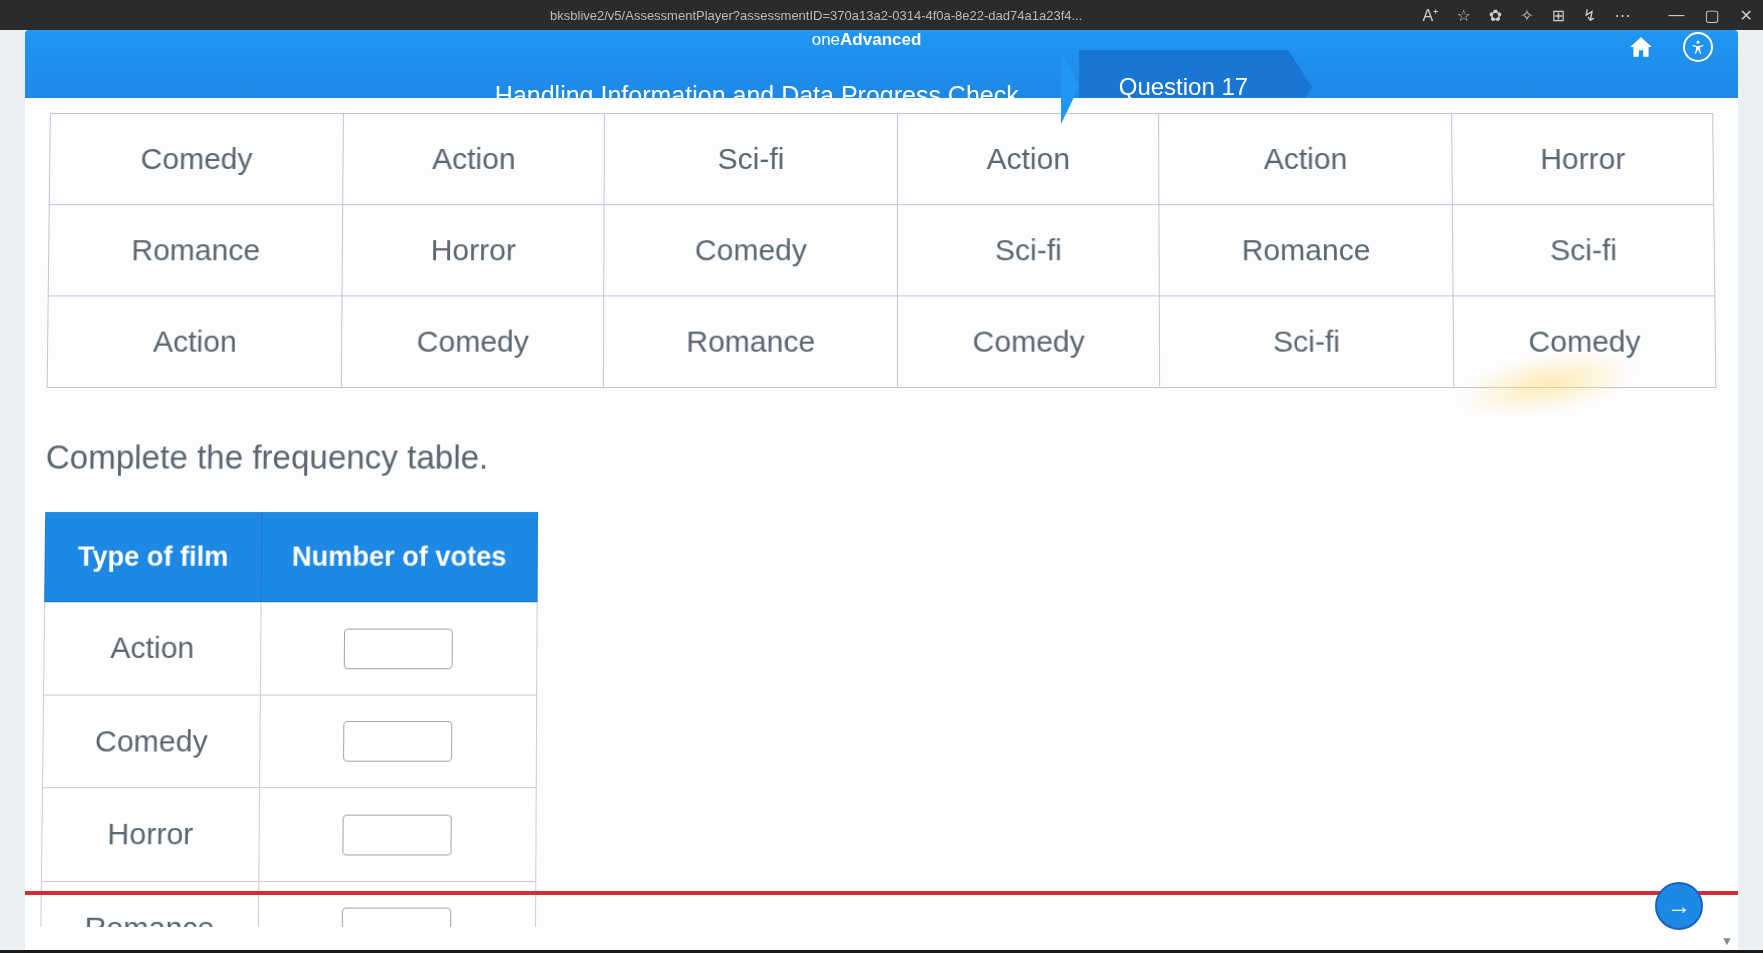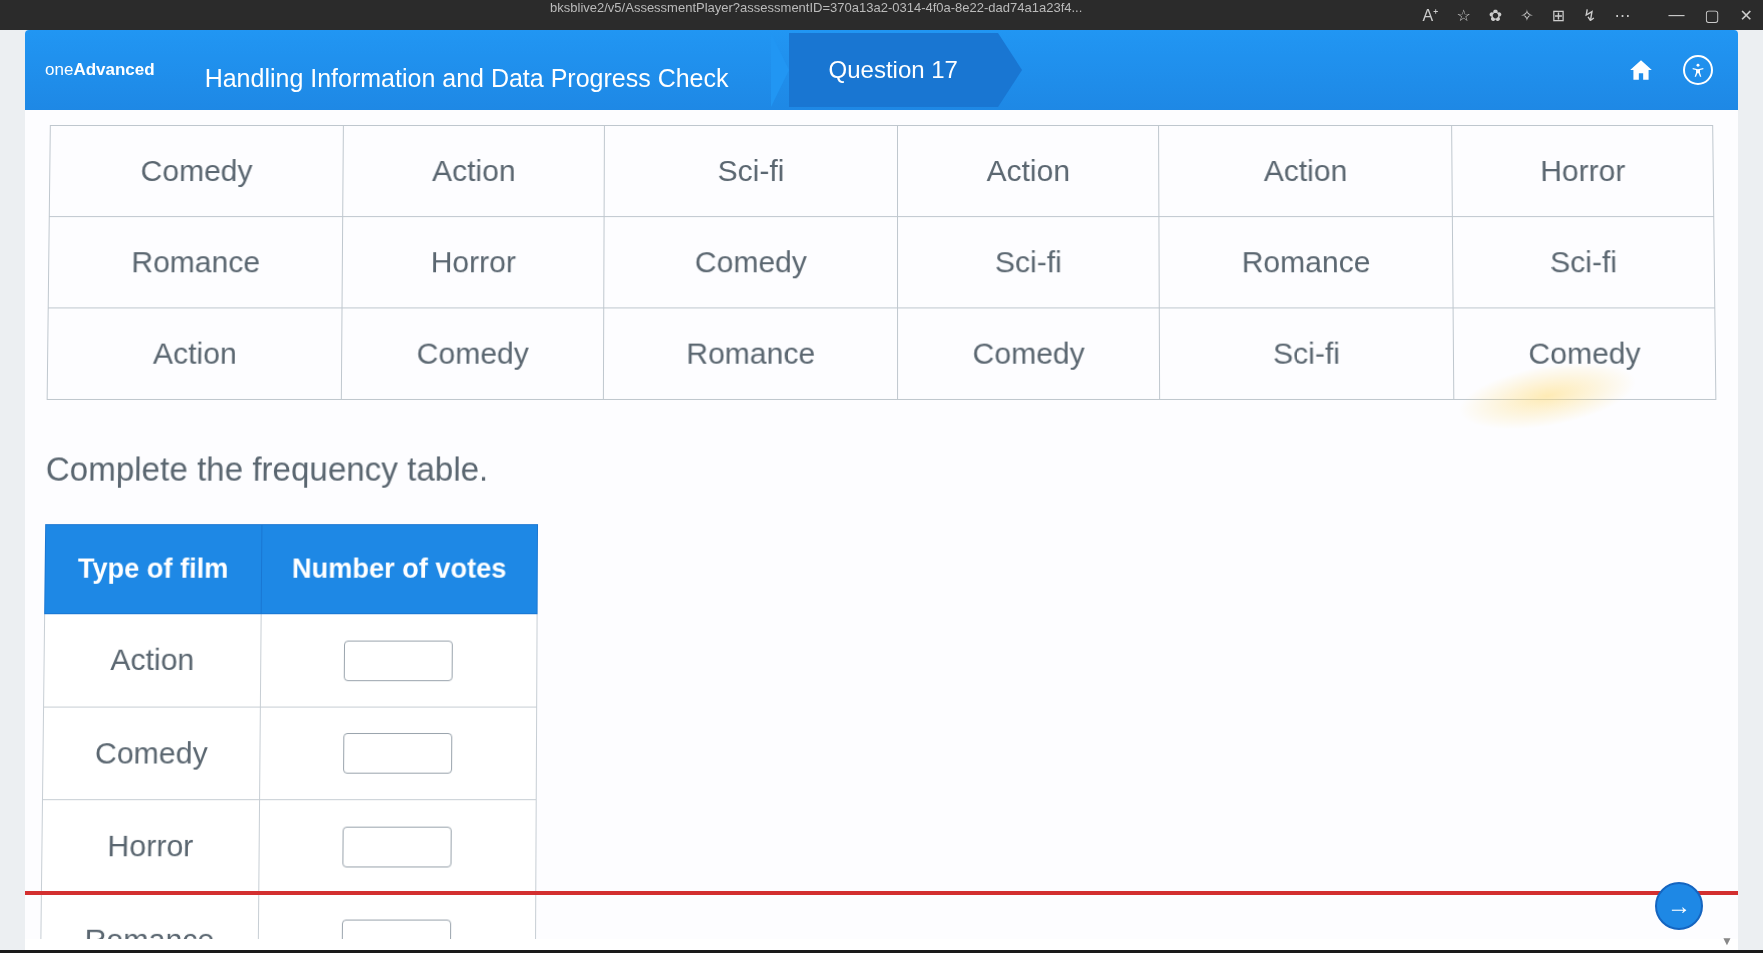--- a/index.html
+++ b/index.html
@@ -7,20 +7,21 @@
     font-family: Arial, Helvetica, sans-serif;
     background: #1a1a1a;
     overflow: hidden;
     width: 1763px;
     height: 953px;
   }
   .browser-chrome {
     background: #2b2b2b;
     height: 30px;
     display: flex;
+    align-items: center;
     padding: 0 10px;
     color: #ccc;
     font-size: 13px;
     justify-content: space-between;
   }
   .url-section {
     flex: 1;
     display: flex;
     justify-content: center;
     color: #bbb;
@@ -47,25 +48,26 @@
   .inner-frame {
     background: #fff;
     border-radius: 4px 4px 0 0;
     height: 920px;
     overflow: hidden;
     position: relative;
   }
   .top-header {
     background: linear-gradient(#2196f3, #1e88e5);
     color: #fff;
-    height: 80px;
+    height: 68px;
     display: flex;
     align-items: center;
     padding: 0 20px;
     position: relative;
+    flex-direction: column;
   }
   .brand {
     display: flex;
     align-items: center;
     margin-right: 30px;
   }
   .brand-text {
     font-size: 17px;
     font-weight: normal;
   }

